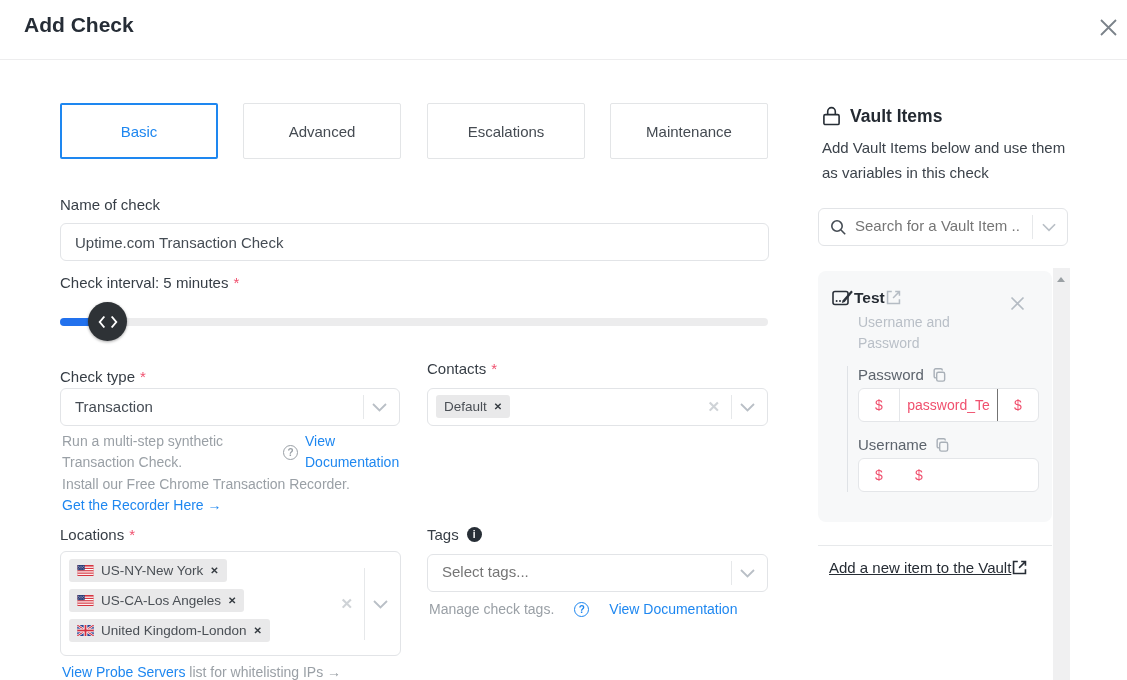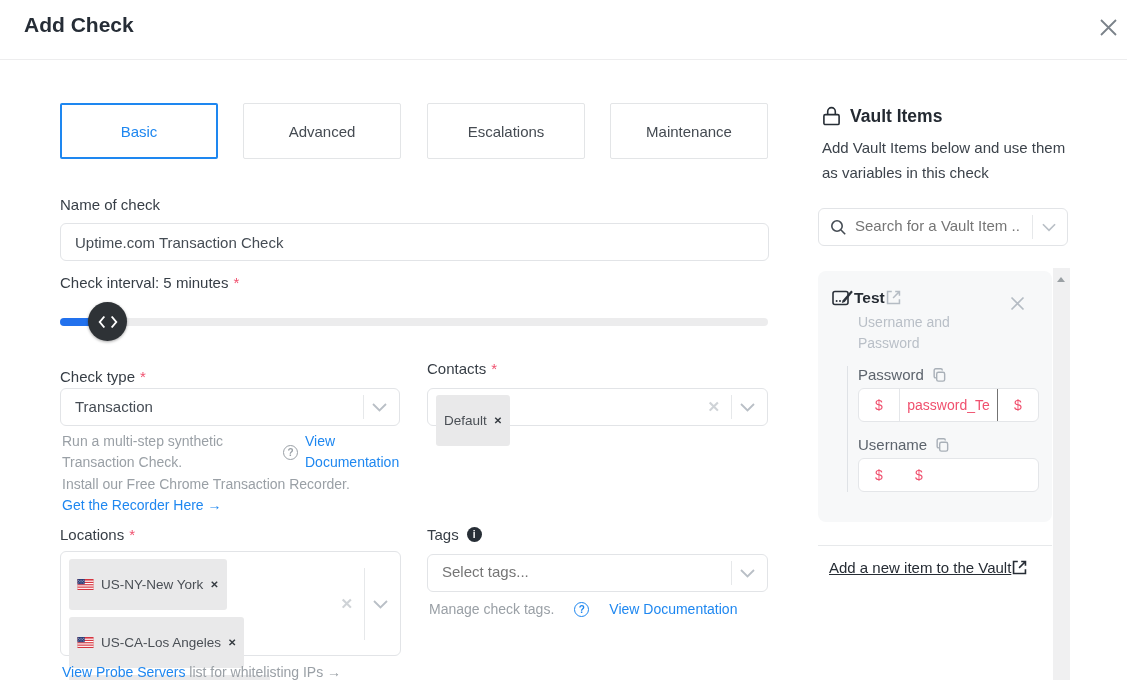--- a/index.html
+++ b/index.html
@@ -23,21 +23,21 @@
 
   .input, .sel { background:#fff; border:1px solid #e2e4e7; border-radius:6px; }
   .sel-text { font-size:15px; color:#454c54; }
   .sel-divider { position:absolute; right:35px; top:50%; transform:translateY(-50%);
     width:1px; height:24px; background:#e6e8ea; }
   .sel-chevron { position:absolute; right:12px; top:50%; transform:translateY(-50%); }
   .sel-clear { position:absolute; right:47px; top:50%; transform:translateY(-50%);
     font-size:15px; font-weight:700; color:#cfd3d7; cursor:pointer; }
 
   .chip { display:inline-flex; align-items:center; gap:7px; background:#e9e9ea;
-    border-radius:3px; padding:18px 8px; font-size:13.5px; color:#4a4f55; }
+    border-radius:3px; padding:4px 8px; font-size:13.5px; color:#4a4f55; }
   .chip .chip-x { font-size:10px; font-weight:700; color:#343a40; cursor:pointer; }
   .chip svg { display:block; }
 
   .help-text { font-size:14px; color:#9aa0a6; line-height:21px; }
   .link { font-size:14px; color:#1e87f0; line-height:21px; cursor:pointer; }
 
   .qmark { display:inline-flex; width:15px; height:15px; border-radius:50%;
     border:1.4px solid #9aa0a6; color:#9aa0a6; font-size:10px; font-weight:700;
     align-items:center; justify-content:center; flex:none; }
   .qmark.blue { border-color:#1e87f0; color:#1e87f0; }

